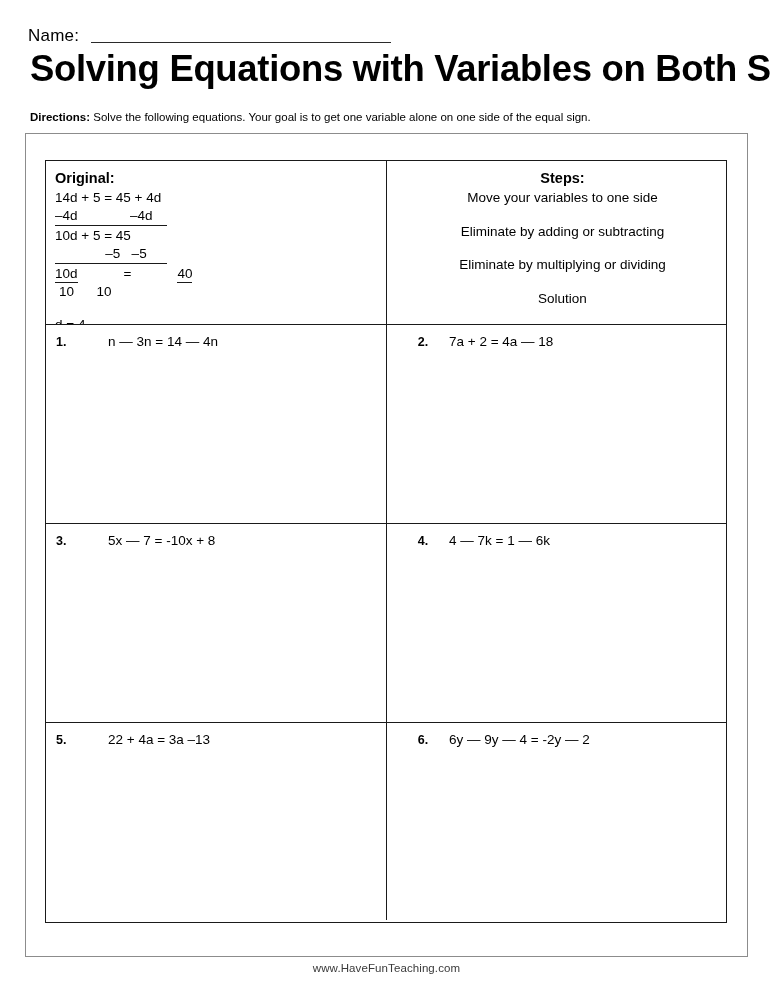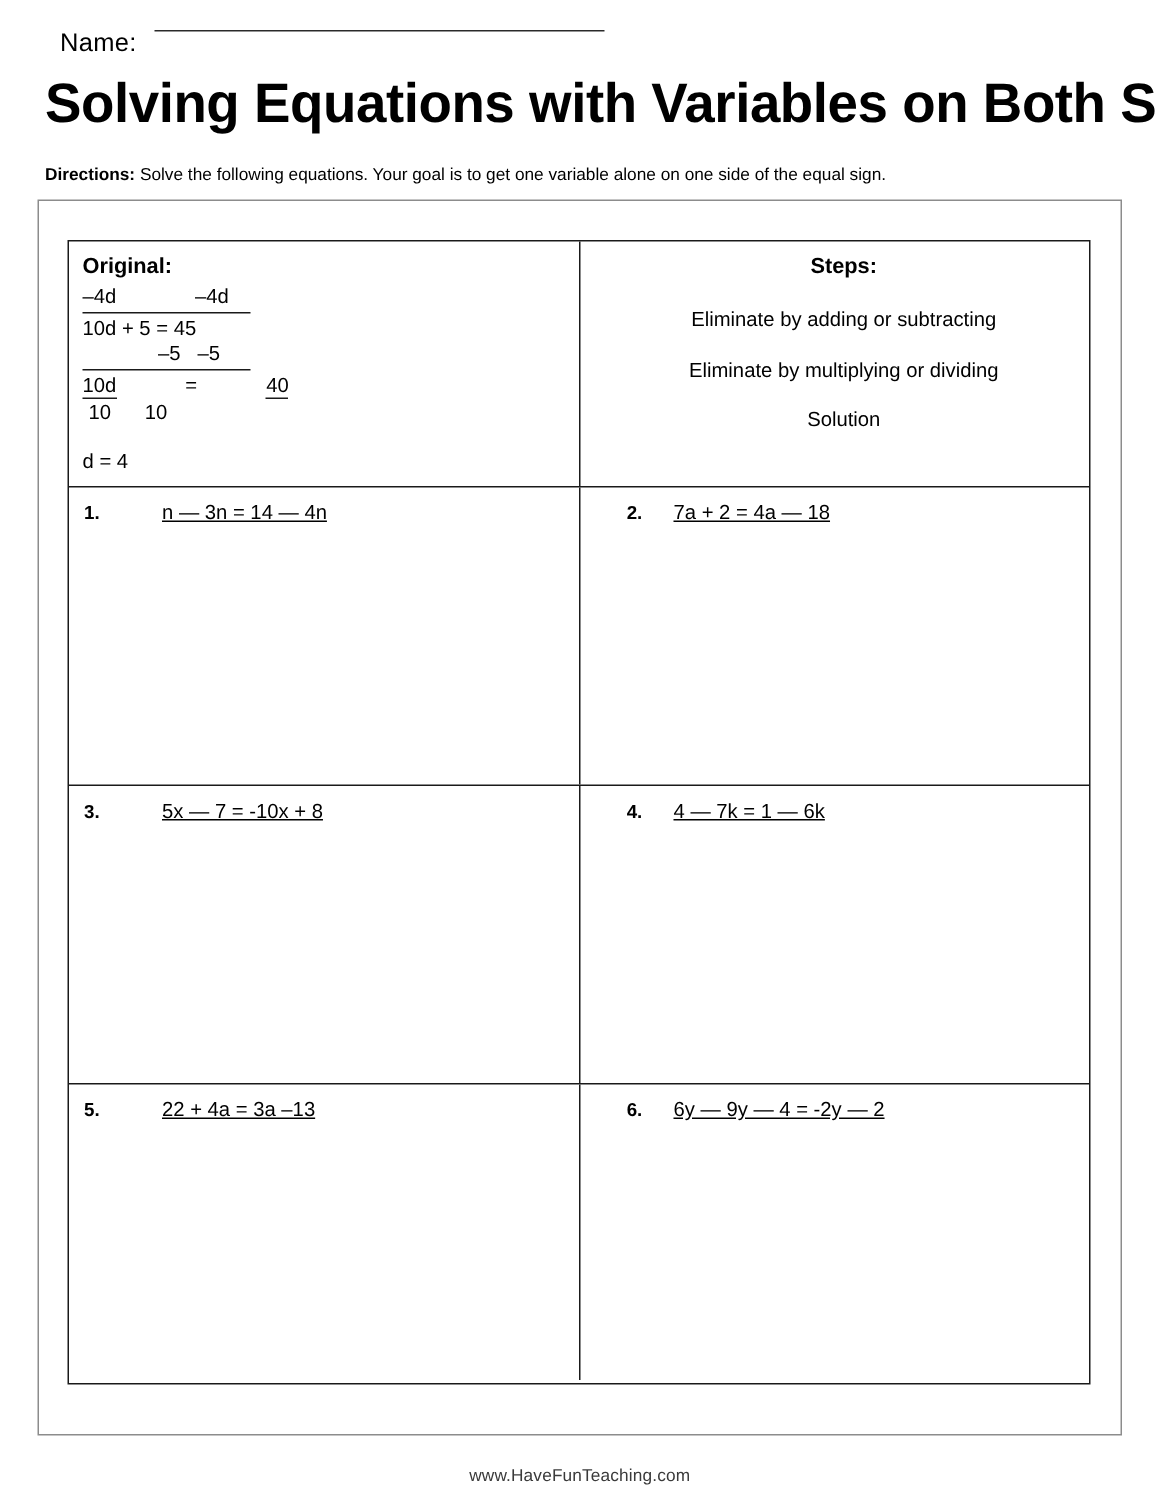--- a/index.html
+++ b/index.html
@@ -12,25 +12,26 @@
     height: 1000px;
     position: relative;
     font-family: "Liberation Sans", sans-serif;
     color: #000000;
     overflow: hidden;
   }
 
   
   .name-row {
     position: absolute;
-    left: 40px;
+    left: 28px;
     top: 20px;
     width: 700px;
     height: 26px;
     display: flex;
+    align-items: flex-end;
   }
   .name-label {
     font-size: 17px;
     letter-spacing: 0.2px;
     line-height: 1;
     padding-bottom: 2px;
   }
   .name-line {
     width: 300px;
     height: 0;
@@ -186,34 +187,32 @@
   }
   .prob-num {
     font-weight: bold;
     font-size: 12.5px;
     width: 52px;
     flex: 0 0 52px;
   }
   .prob-eq {
     white-space: pre;
     font-size: 13.5px;
-    text-decoration: underline;
   }
 
   
   .footer {
     position: absolute;
     left: 0;
     top: 962px;
     width: 773px;
     text-align: center;
     font-size: 11.5px;
     color: #3a3a3a;
     letter-spacing: 0.1px;
-    margin-top: 16px;
   }
 </style>
 </head>
 <body>
 
 <div class="name-row">
   <span class="name-label">Name:</span>
   <span class="name-line"></span>
 </div>
 
@@ -225,37 +224,39 @@
 
 <div class="page-frame"></div>
 
 <div class="table">
 
   <div class="table-row row-header">
 
     <div class="cell cell-left">
       <div class="ex-inner">
         <div class="ex-title">Original:</div>
+        <div class="ex-line">14d + 5 = 45 + 4d</div>
         <div class="ex-line ruled">–4d              –4d</div>
         <div class="ex-line">10d + 5 = 45</div>
         <div class="ex-line ruled indent">        –5   –5</div>
         <div class="ex-frac">
           <span class="num">10d</span>
           <span class="eq">=</span>
           <span class="num">40</span>
         </div>
         <div class="ex-denoms">10      10</div>
         <div class="ex-solution">d = 4</div>
       </div>
     </div>
 
     <div class="cell cell-right">
       <div class="steps-inner">
         <div class="steps-title">Steps:</div>
         <div class="steps-list">
+          <div class="step">Move your variables to one side</div>
           <div class="step gap">Eliminate by adding or subtracting</div>
           <div class="step gap">Eliminate by multiplying or dividing</div>
           <div class="step gap">Solution</div>
         </div>
       </div>
     </div>
 
   </div>
 
   <div class="table-row row-problems">

